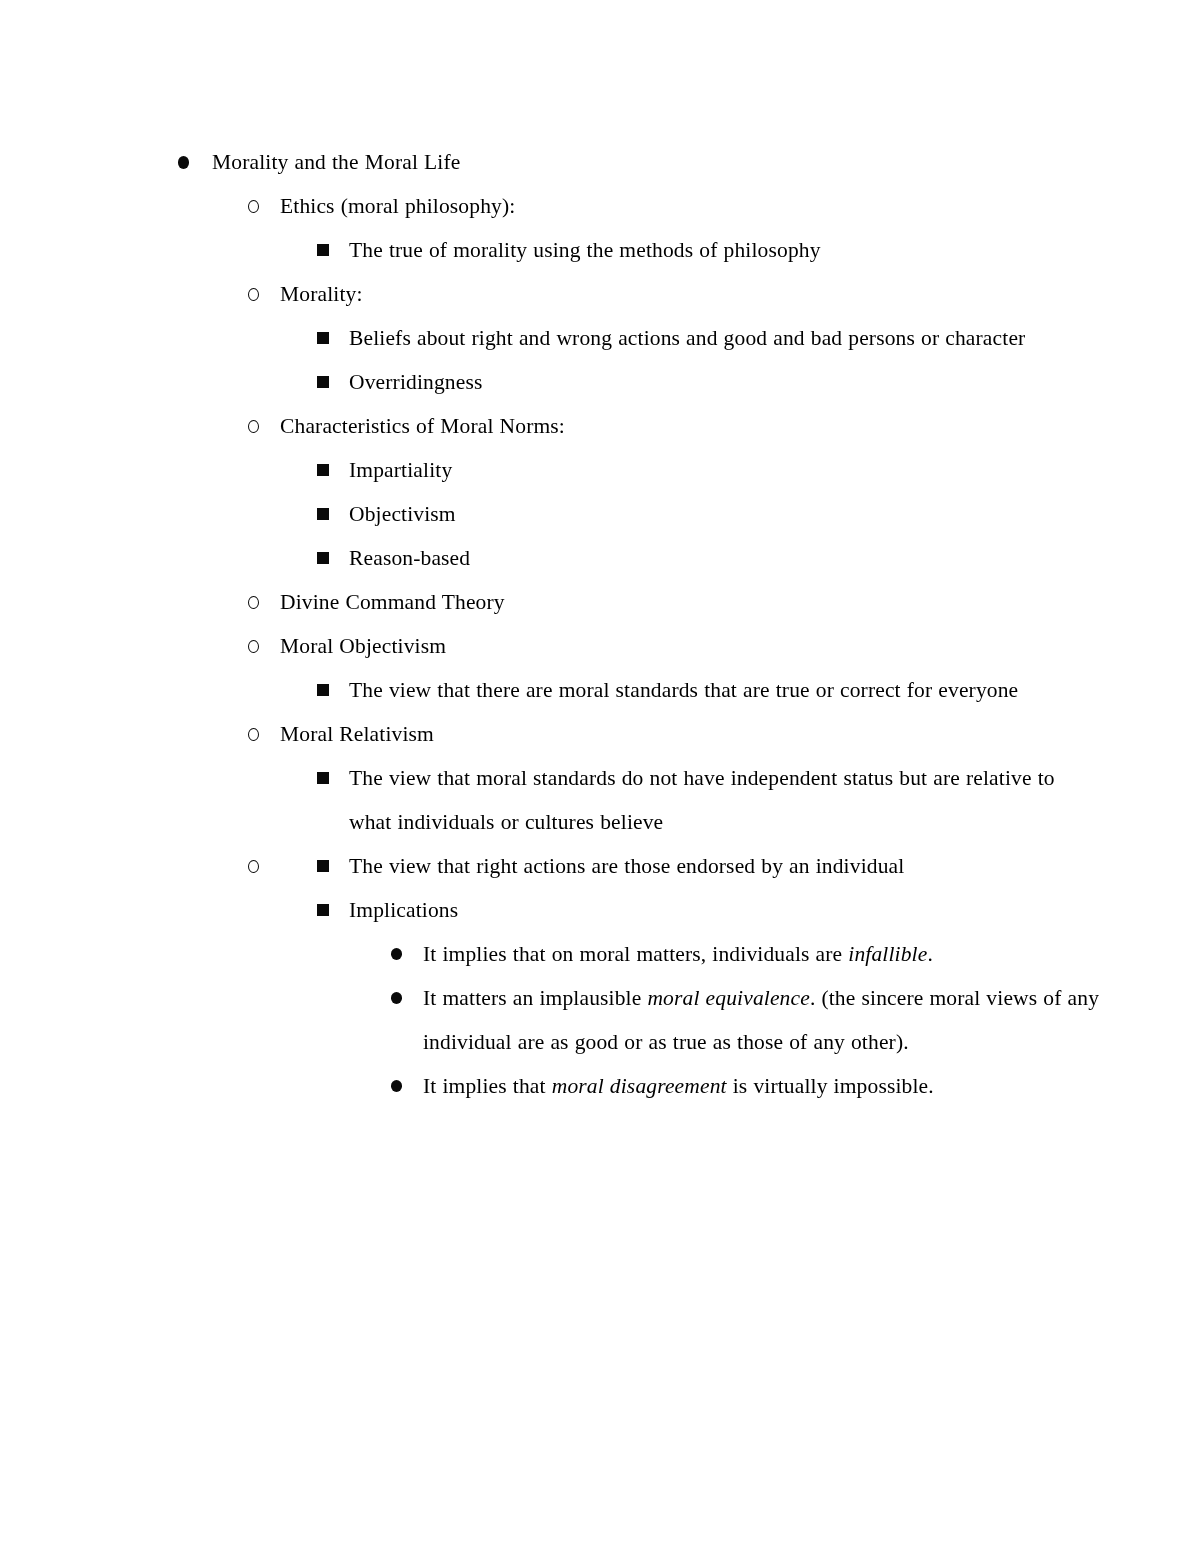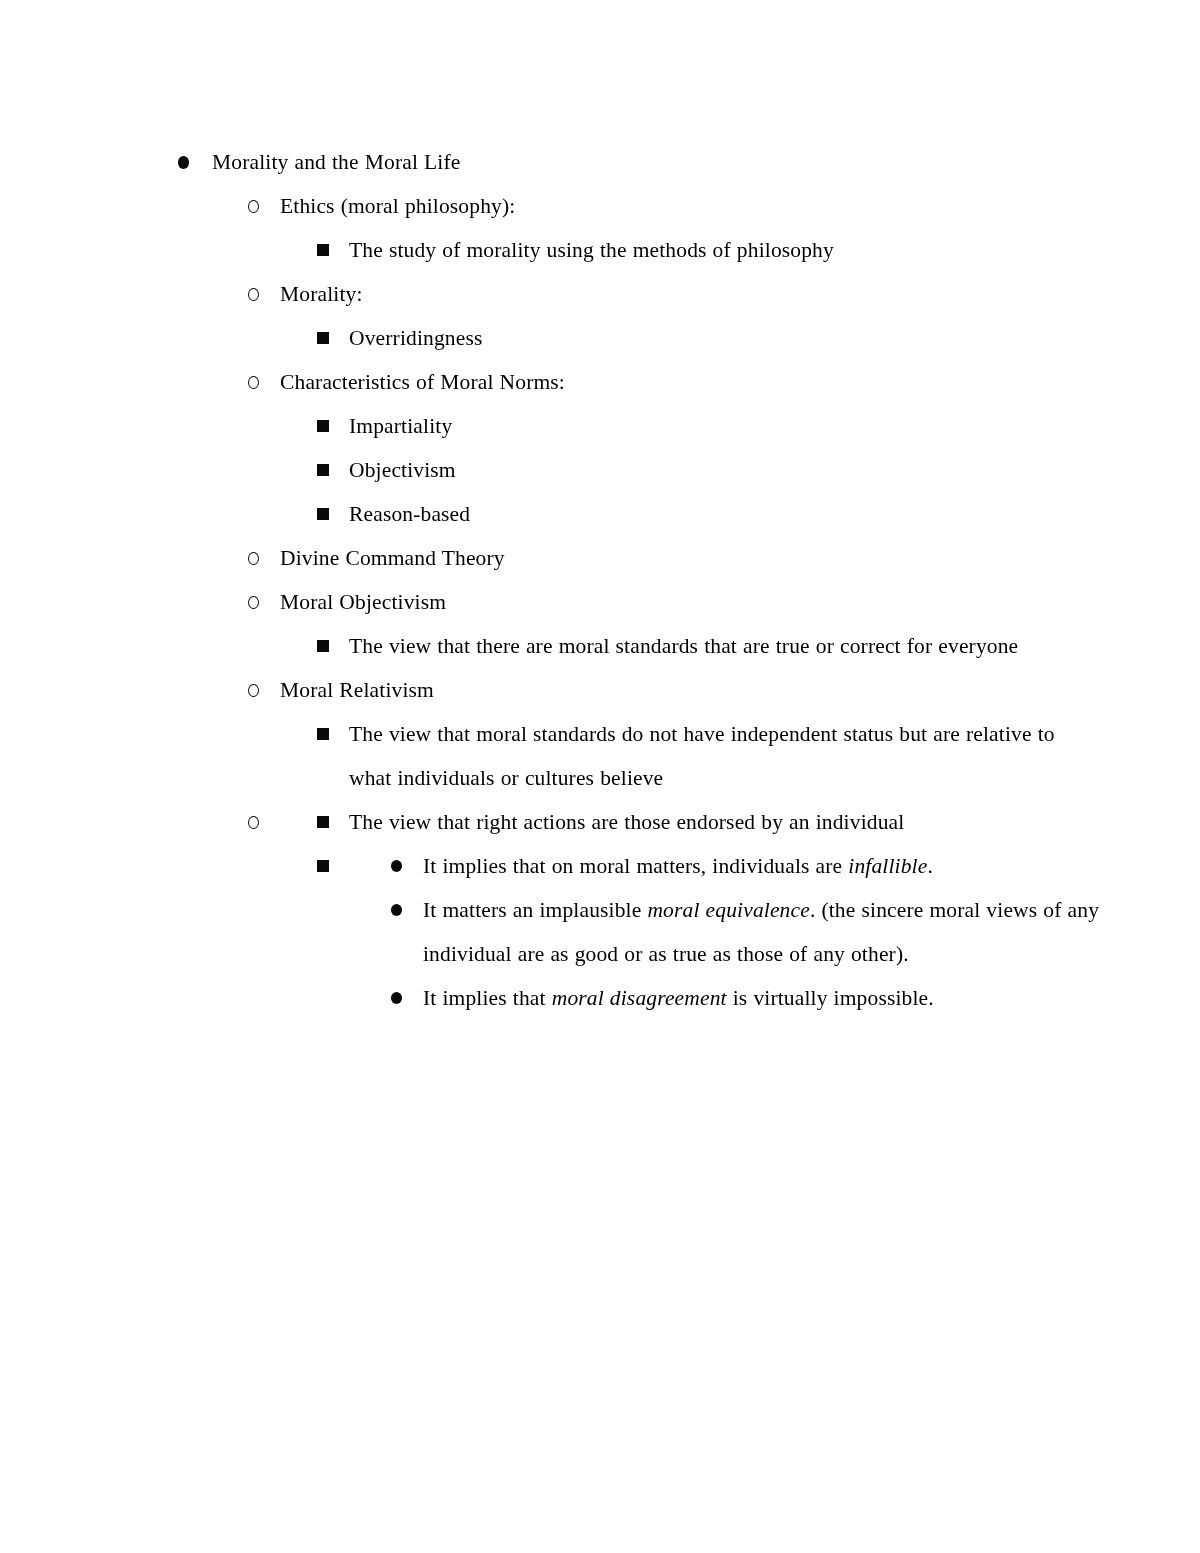--- a/index.html
+++ b/index.html
@@ -131,27 +131,31 @@
       <span class="marker"><span class="disc"></span></span>
       <span class="txt">Morality and the Moral Life</span>
     </div>
 
     <div class="row lvl2">
       <span class="marker"><span class="circle"></span></span>
       <span class="txt">Ethics (moral philosophy):</span>
     </div>
     <div class="row lvl3">
       <span class="marker"><span class="square"></span></span>
-      <span class="txt">The study of morality using the methods of philosophy</span>
+      <span class="txt">The true of morality using the methods of philosophy</span>
     </div>
 
     <div class="row lvl2">
       <span class="marker"><span class="circle"></span></span>
       <span class="txt">Morality:</span>
     </div>
+    <div class="row lvl3">
+      <span class="marker"><span class="square"></span></span>
+      <span class="txt">Beliefs about right and wrong actions and good and bad persons or character</span>
+    </div>
 
     <div class="row lvl3">
       <span class="marker"><span class="square"></span></span>
       <span class="txt">Overridingness</span>
     </div>
     <div class="row lvl2">
       <span class="marker"><span class="circle"></span></span>
       <span class="txt">Characteristics of Moral Norms:</span>
     </div>
     <div class="row lvl3">
@@ -192,20 +196,21 @@
 
     <div class="row lvl2">
       <span class="marker"><span class="circle"></span></span>
     </div>
     <div class="row lvl3">
       <span class="marker"><span class="square"></span></span>
       <span class="txt">The view that right actions are those endorsed by an individual</span>
     </div>
     <div class="row lvl3">
       <span class="marker"><span class="square"></span></span>
+      <span class="txt">Implications</span>
     </div>
 
     <div class="row lvl4">
       <span class="marker"><span class="disc-sm"></span></span>
       <span class="txt"><span>It implies that on moral matters, individuals are </span><em class="it">infallible</em><span>.</span></span>
     </div>
     <div class="row lvl4">
       <span class="marker"><span class="disc-sm"></span></span>
       <span class="txt"><span>It matters an implausible </span><em class="it">moral equivalence</em><span>. (the sincere moral views of any individual are as good or as true as those of any other).</span></span>
     </div>

